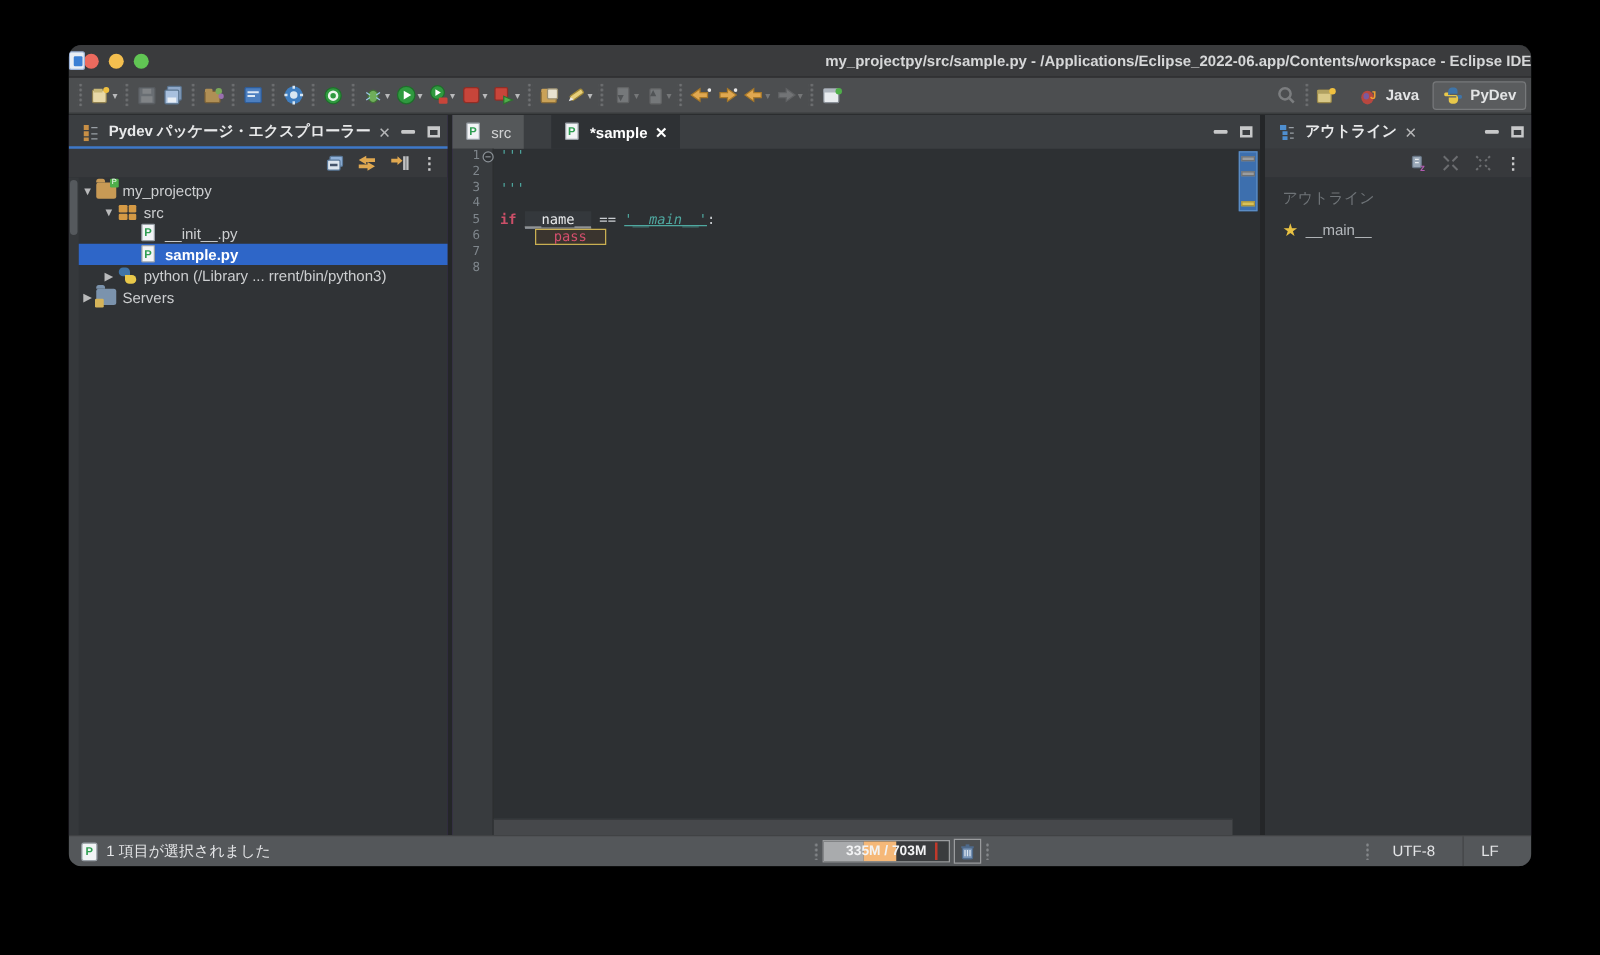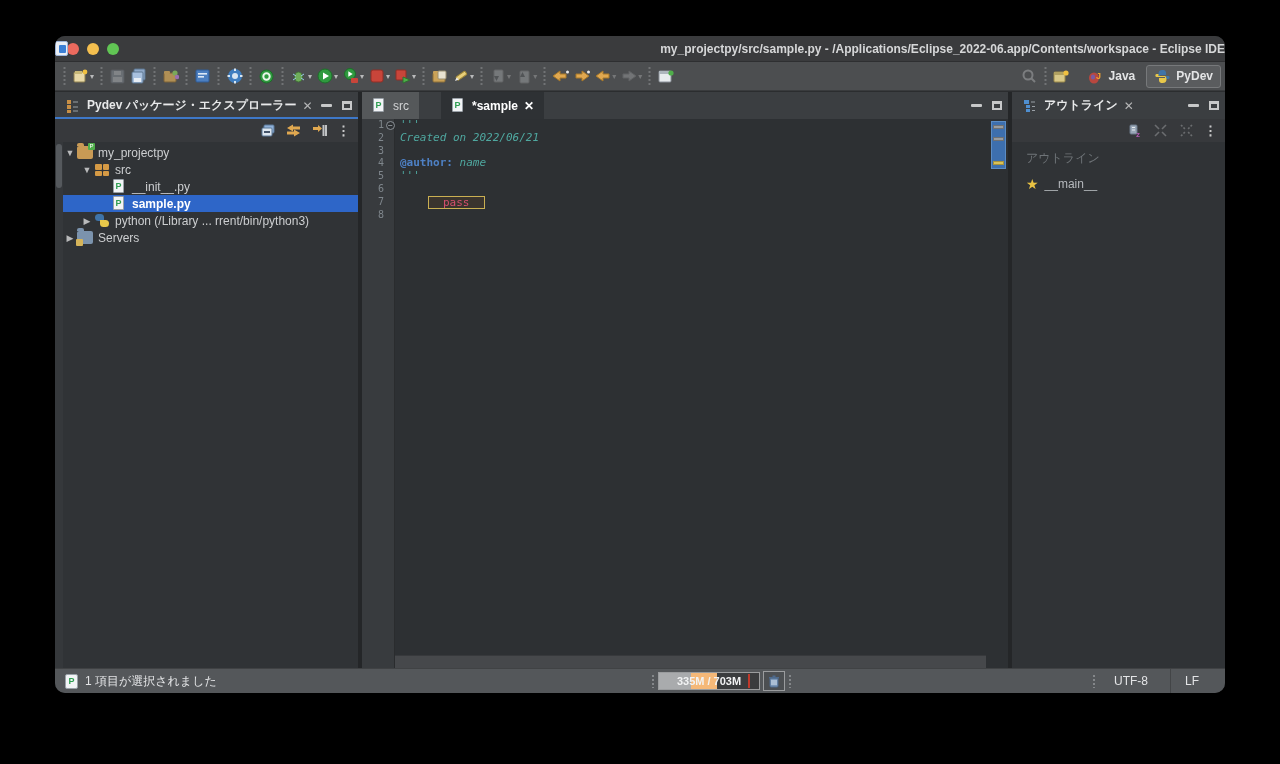--- a/index.html
+++ b/index.html
@@ -515,25 +515,24 @@
           <div class="gl">2</div>
           <div class="gl">3</div>
           <div class="gl">4</div>
           <div class="gl">5</div>
           <div class="gl">6</div>
           <div class="gl">7</div>
           <div class="gl">8</div>
         </div>
         <div class="code">
           <div class="cl"><span class="doc">'''</span></div>
-          <div class="cl"><span class="doc">Created on 2022/06/21</span></div>
           <div class="cl"></div>
-          <div class="cl"><span class="doctag">@author:</span><span class="doc"> name</span></div>
           <div class="cl"><span class="doc">'''</span></div>
           <div class="cl"></div>
+          <div class="cl"><span class="kw">if</span><span> </span><span class="occ">__name__</span><span> == </span><span class="strm">'__main__'</span><span>:</span></div>
           <div class="cl"><span style="padding-left:28px;"></span><span class="passbox">pass</span></div>
         </div>
         <div class="oruler">
           <div class="vthumb"></div>
           <div class="omark" style="top:4px;"></div>
           <div class="omark" style="top:16px;"></div>
           <div class="omark y" style="top:40px;"></div>
         </div>
         <div class="hscroll"></div>
       </div>

